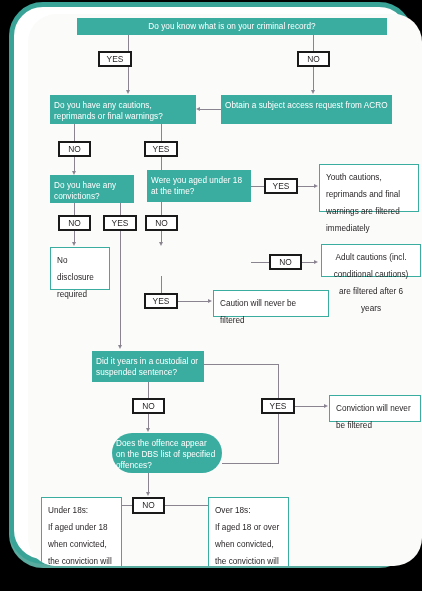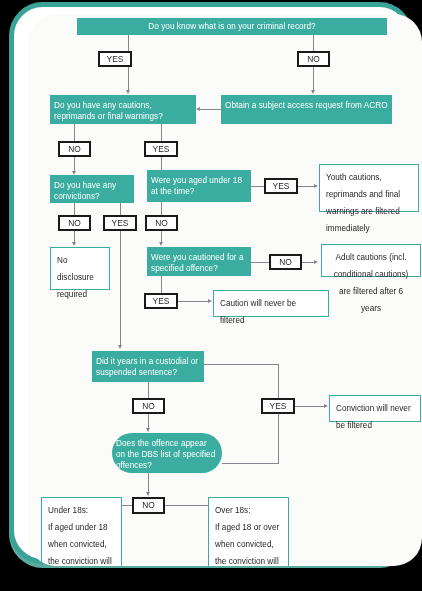--- a/index.html
+++ b/index.html
@@ -190,21 +190,20 @@
       <div class="arrow-down" style="left:44px; top:228px;"></div>
 
       <div class="vline" style="left:133px; top:217px; height:13px;"></div>
       <div class="arrow-down" style="left:131px; top:228px;"></div>
 
       <div class="vline" style="left:92px; top:217px; height:116px;"></div>
       <div class="arrow-down" style="left:90px; top:331px;"></div>
 
       <div class="outbox" style="left:22px; top:233px; width:60px; height:43px;">No disclosure required</div>
 
-      <div class="tealbox" style="left:119px; top:233px; width:104px; height:29px;">Were you cautioned for a specified offence?</div>
 
       <div class="hline" style="left:223px; top:248px; width:18px;"></div>
       <div class="ynbox" style="left:241px; top:240px; width:33px; height:16px;">NO</div>
       <div class="hline" style="left:274px; top:248px; width:12px;"></div>
       <div class="arrow-right" style="left:286px; top:246px;"></div>
 
       <div class="outbox" style="left:293px; top:230px; width:100px; height:33px;text-align:center;">Adult cautions (incl. conditional cautions) are filtered after 6 years</div>
 
       <div class="vline" style="left:133px; top:262px; height:17px;"></div>
       <div class="ynbox" style="left:116px; top:279px; width:34px; height:16px;">YES</div>

